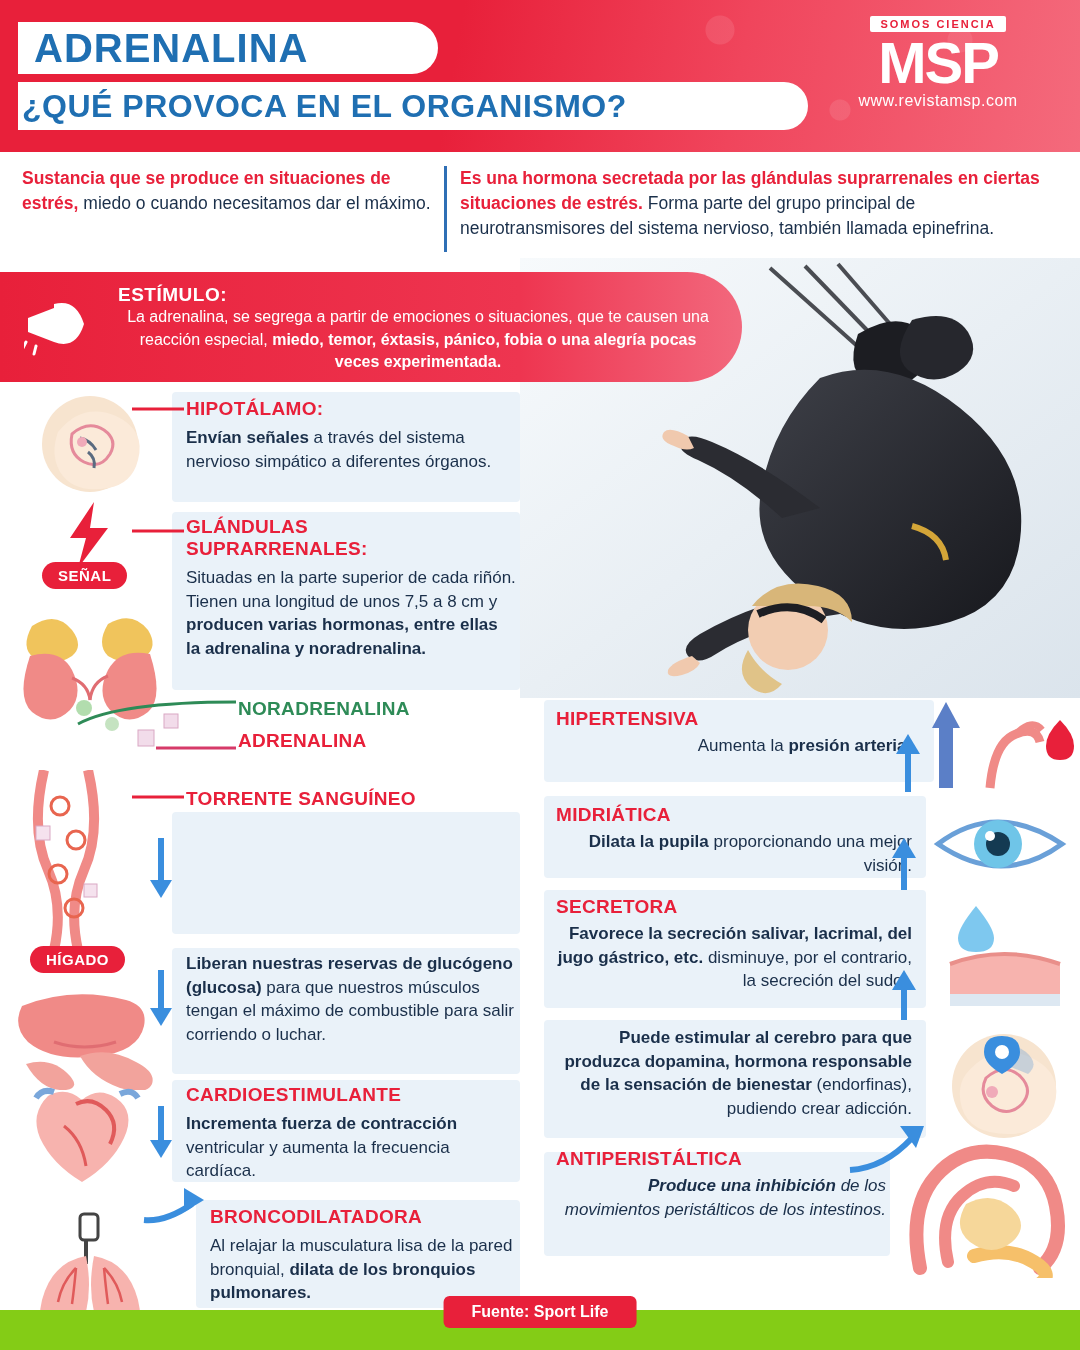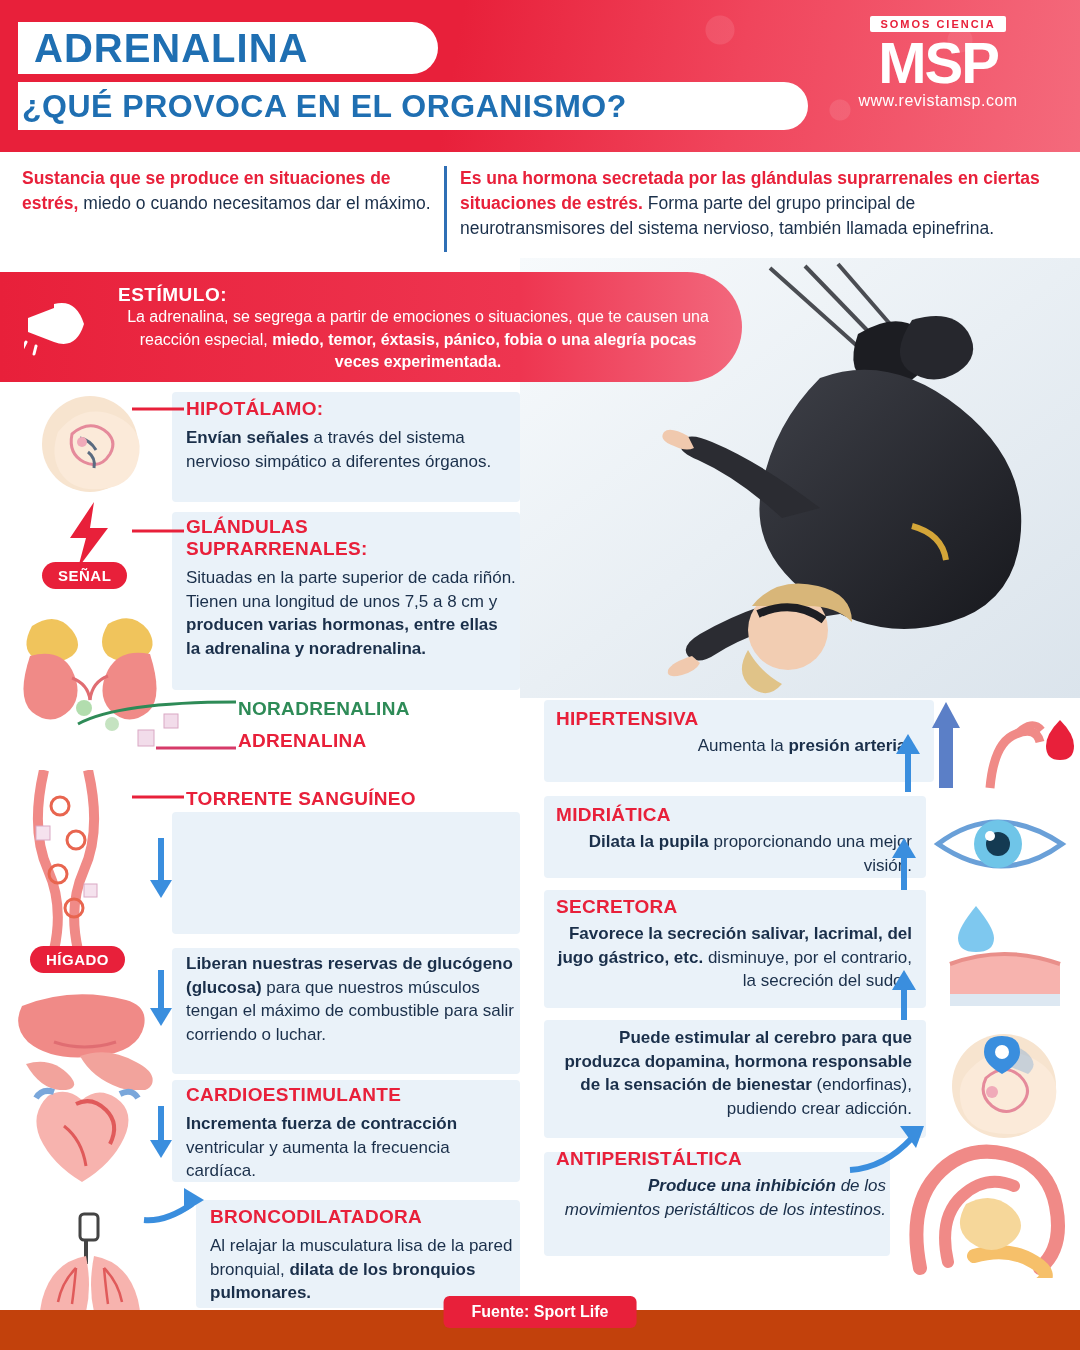--- a/index.html
+++ b/index.html
@@ -95,21 +95,21 @@
   }
 
   
   .rightpanel{position:absolute;left:536px;top:700px;width:544px;height:610px;}
   .rrow{position:absolute;}
   .rrow .rt{font-size:19px;font-weight:bold;color:#e8203a;letter-spacing:.3px;}
   .rrow .rb{font-size:17px;line-height:23.5px;color:#1a2f4a;text-align:right;}
   .rrow .rb b{font-weight:bold;}
 
   
-  .footer{position:absolute;left:0;bottom:0;width:1080px;height:40px;background:#c2410c;}
+  .footer{position:absolute;left:0;bottom:0;width:1080px;height:40px;background:#84cc16;}
   .footer .src{
     position:absolute;left:50%;top:-14px;transform:translateX(-50%);
     background:#e8203a;color:#fff;font-size:16px;font-weight:bold;
     padding:7px 28px;border-radius:6px;white-space:nowrap;
   }
 
   .arrow-blue{position:absolute;}
   svg{display:block;}
 </style>
 </head>

